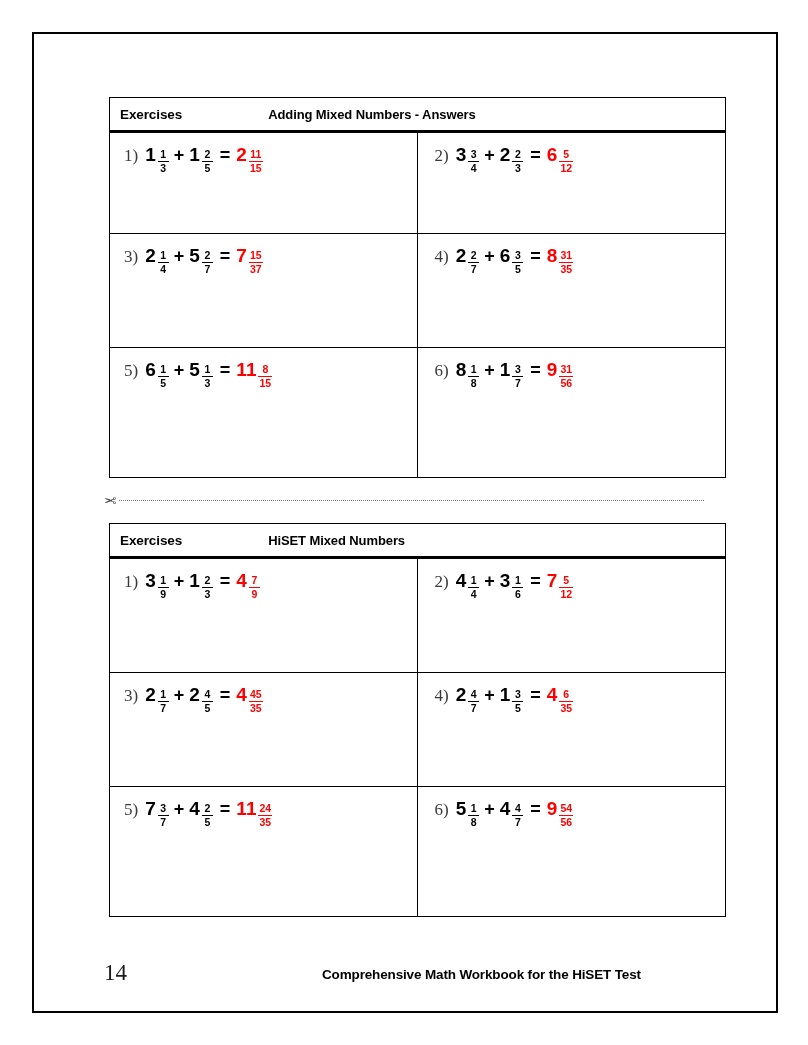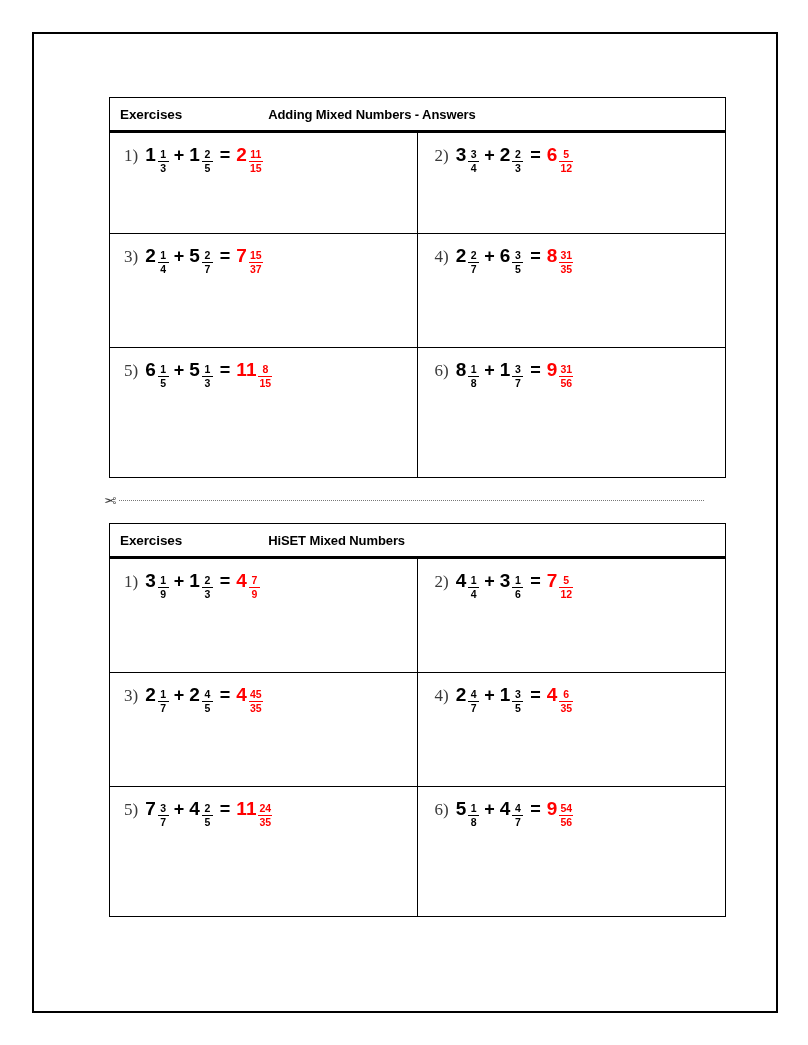--- a/index.html
+++ b/index.html
@@ -602,14 +602,18 @@
               <span class="num">54</span>
               <span class="bar"></span>
               <span class="den">56</span>
             </span>
           </span>
         </div>
       </div>
     </div>
   </div>
 
+  <div class="footer">
+    <span class="page-number">14</span>
+    <span class="book-title">Comprehensive Math Workbook for the HiSET Test</span>
+  </div>
 
 </div>
 
 </body></html>

